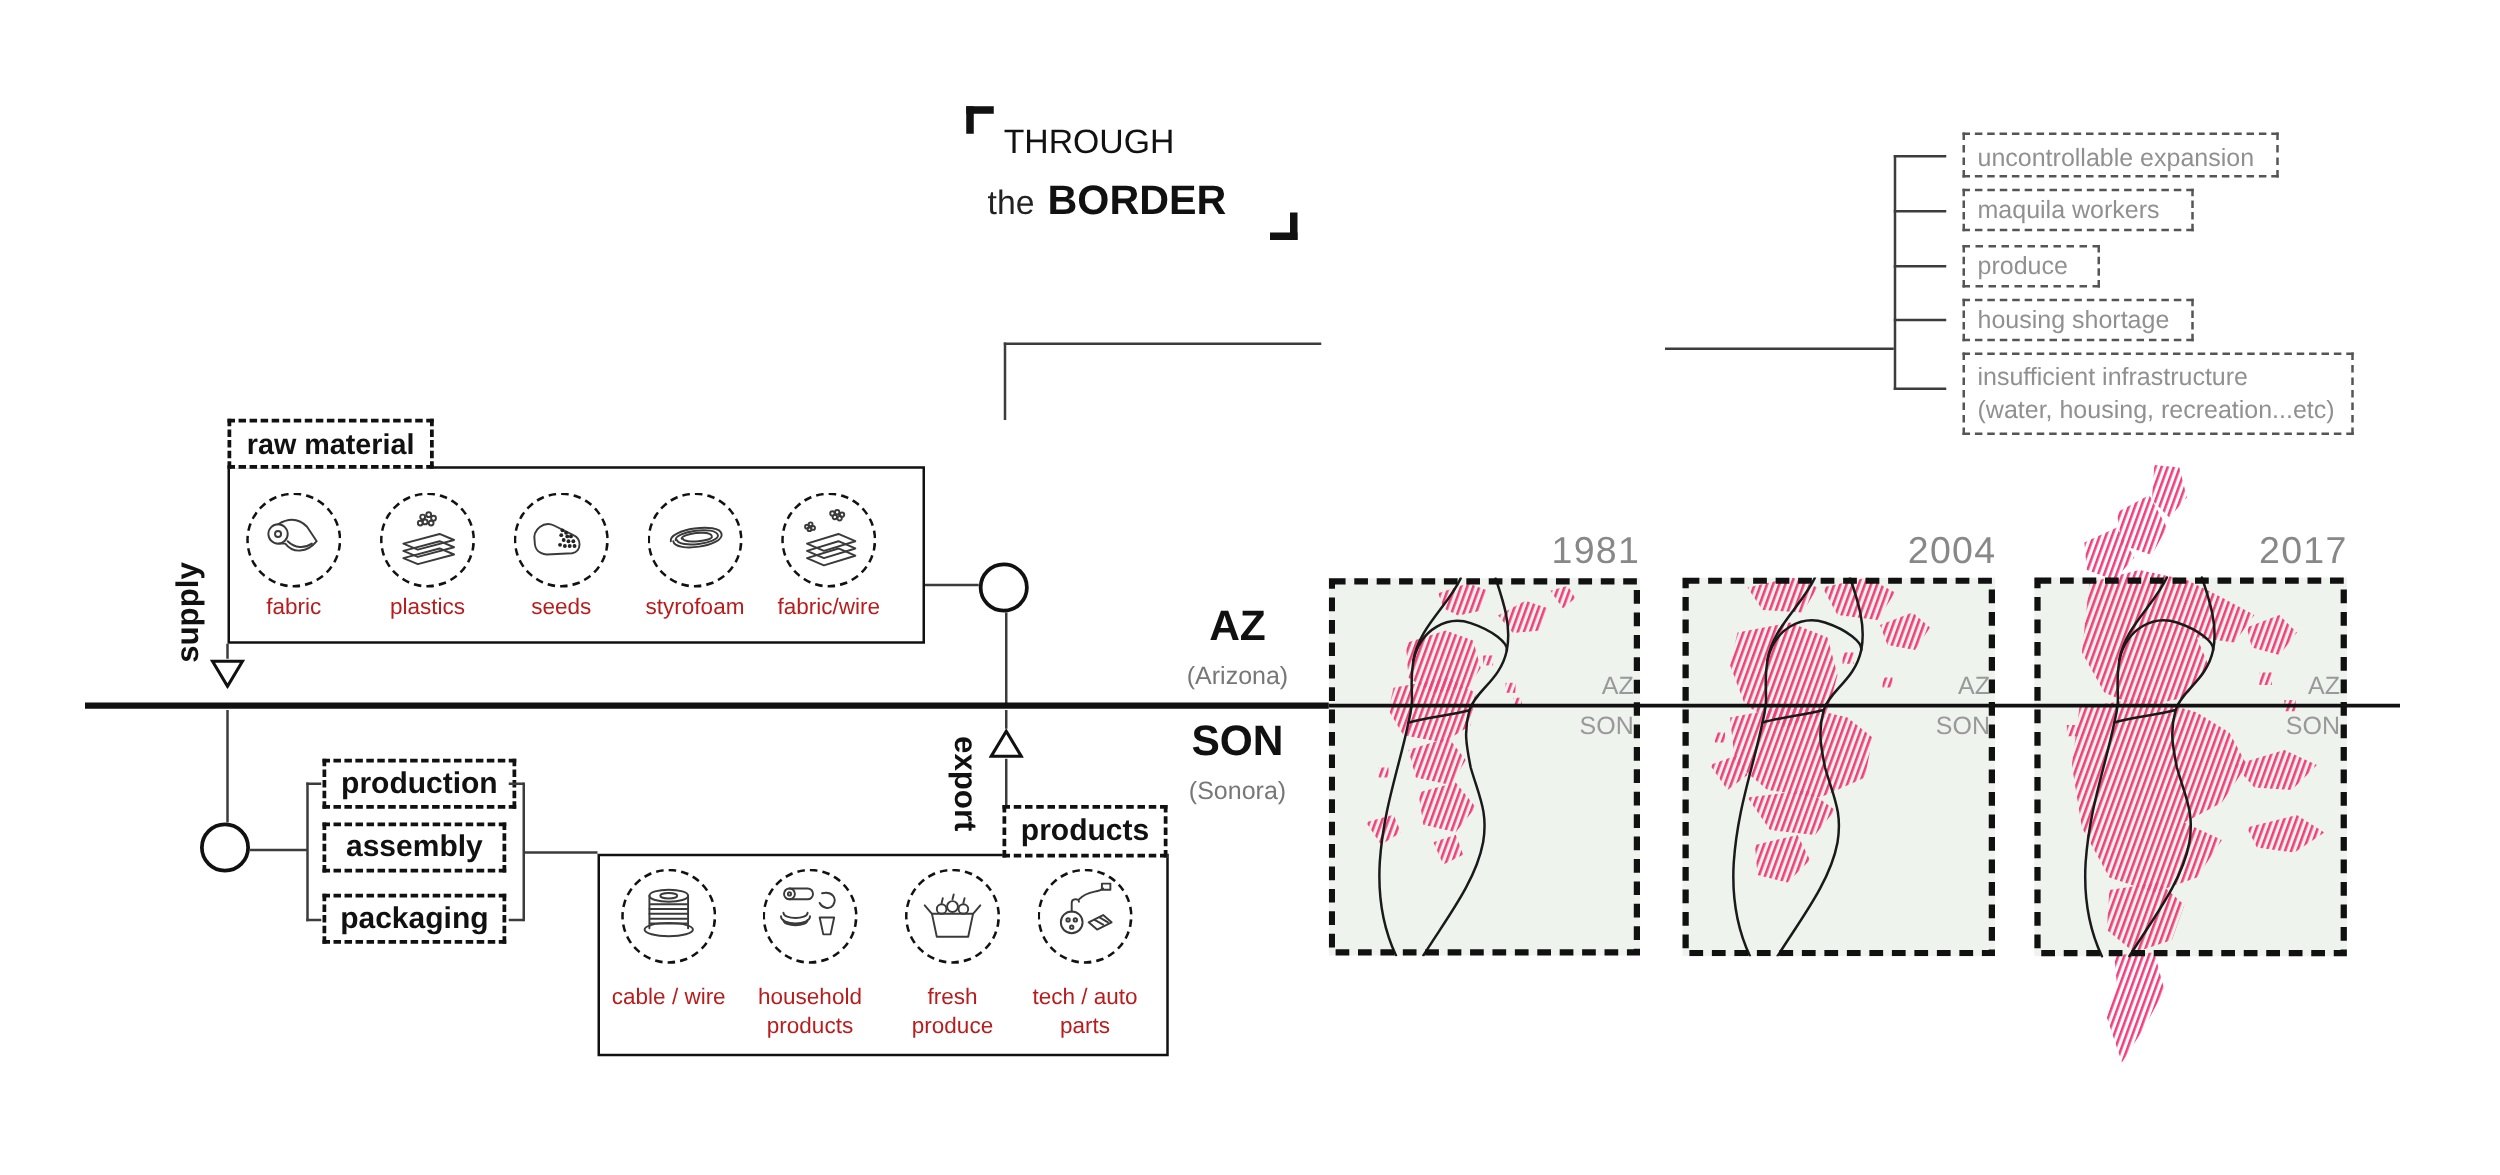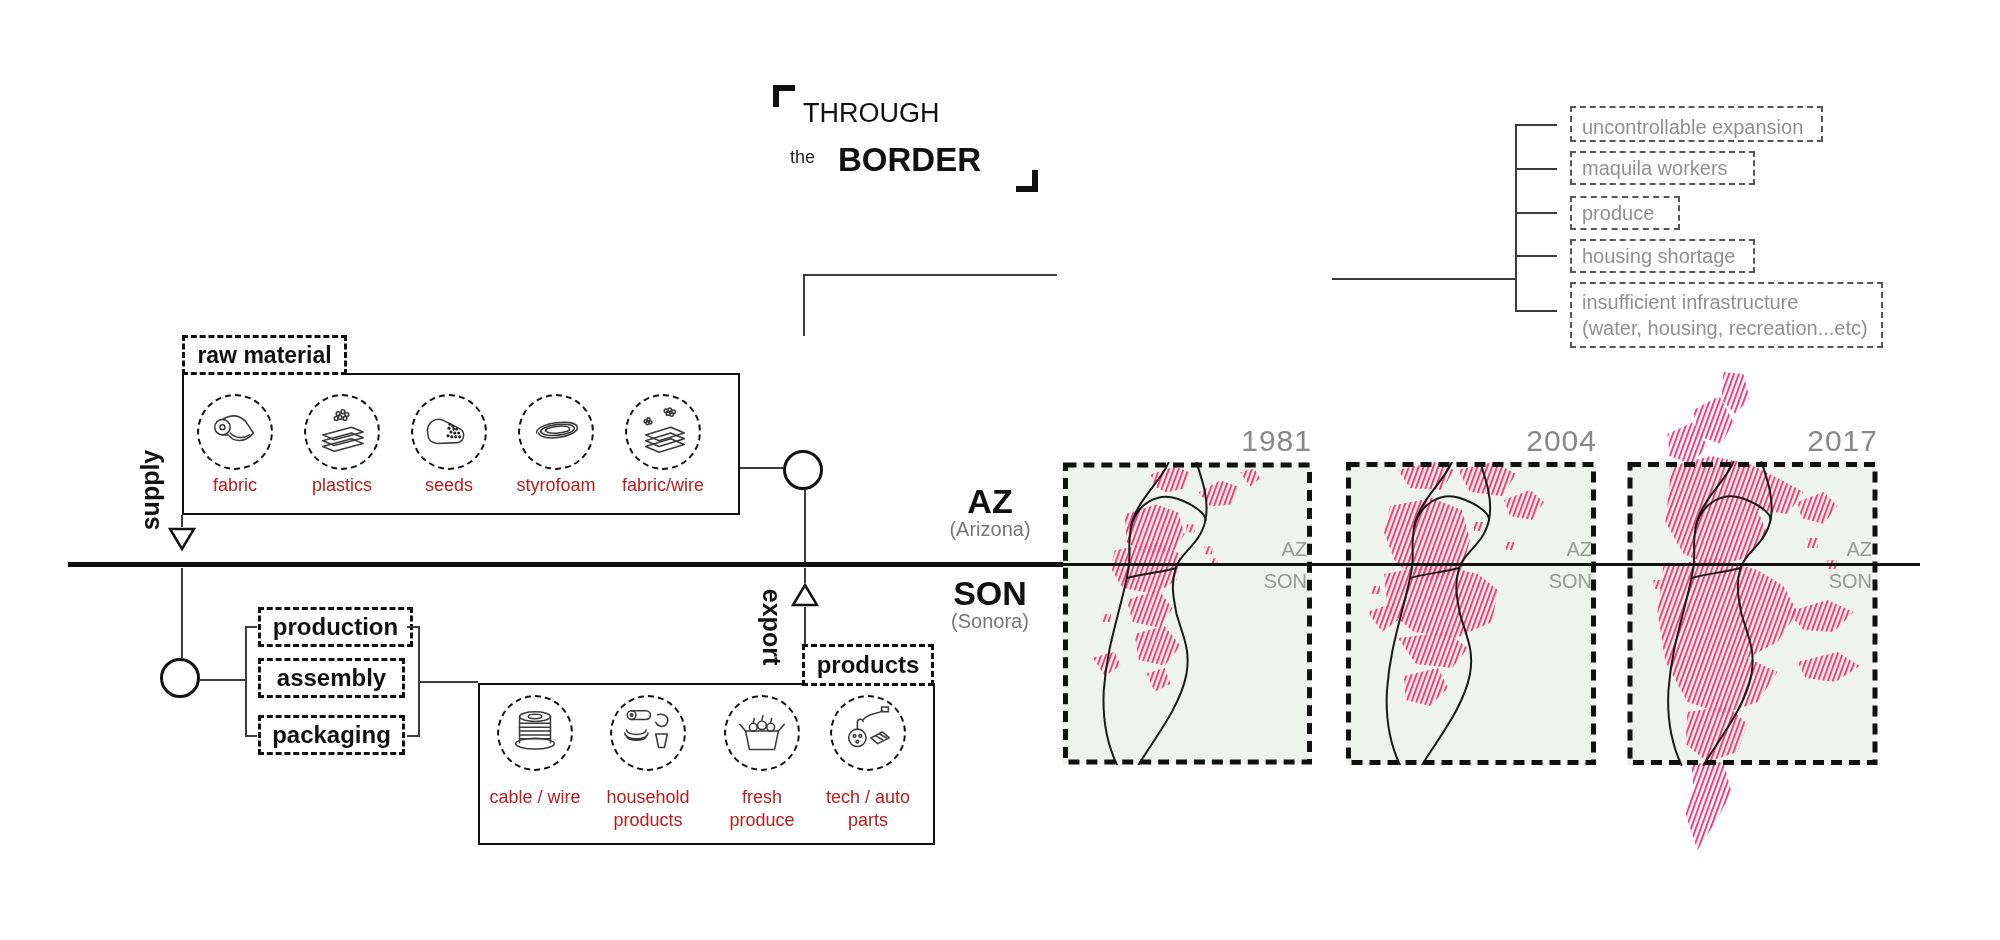--- a/index.html
+++ b/index.html
@@ -31,21 +31,21 @@
 
   .node-circle{position:absolute;width:40px;height:40px;border:3px solid #111;border-radius:50%;background:#fff;box-sizing:border-box;}
 
   .vtext{position:absolute;width:84px;height:84px;display:flex;align-items:center;justify-content:center;
          font-weight:bold;font-size:25px;}
   .rot-ccw{transform:rotate(-90deg);}
   .rot-cw{transform:rotate(90deg);}
 
   .region-block{position:absolute;width:110px;text-align:center;}
   .region-abbr{font-weight:bold;font-size:34px;line-height:1;}
-  .region-full{font-size:20px;color:#777;margin-top:0;}
+  .region-full{font-size:20px;color:#777;margin-top:12px;}
 
   .year-label{position:absolute;width:150px;text-align:right;font-size:30px;font-weight:300;color:#888;letter-spacing:1px;}
   .map-region{position:absolute;width:95px;text-align:right;font-size:20px;font-weight:300;color:#999;z-index:4;}
 
   svg.icon{stroke:#3a3a3a;stroke-width:1.6;fill:none;stroke-linecap:round;stroke-linejoin:round;}
   .map-svg{position:absolute;z-index:1;}
   .z2{z-index:2;}
 </style>
 </head>
 <body>
@@ -56,21 +56,21 @@
     <defs>
       <pattern id="hatch" width="4.6" height="4.6" patternUnits="userSpaceOnUse" patternTransform="rotate(20)">
         <line x1="1" y1="0" x2="1" y2="4.6" stroke="#f23f7b" stroke-width="2.1"></line>
       </pattern>
     </defs>
   </svg>
 
 
   <div class="corner corner-tl abs" style="left:773px;top:85px;"></div>
   <div class="abs" style="left:803px;top:98px;font-weight:normal;font-size:27px;">THROUGH</div>
-  <div class="abs" style="left:790px;top:147px;font-weight:300;font-size:18px;color:#222;">the</div>
+  <div class="abs" style="left:790px;top:147px;font-weight:300;font-size:27px;color:#222;">the</div>
   <div class="abs" style="left:838px;top:141px;font-weight:bold;font-size:33px;">BORDER</div>
   <div class="corner corner-br abs" style="left:1016px;top:170px;"></div>
 
   <div class="line" style="left:803px;top:274px;width:254px;height:2px;"></div>
   <div class="line" style="left:803px;top:274px;width:2px;height:62px;"></div>
 
 
   <div class="line" style="left:1332px;top:278px;width:183px;height:2px;"></div>
   <div class="line" style="left:1515px;top:124px;width:2px;height:188px;"></div>
   <div class="line" style="left:1515px;top:124px;width:42px;height:2px;"></div>

